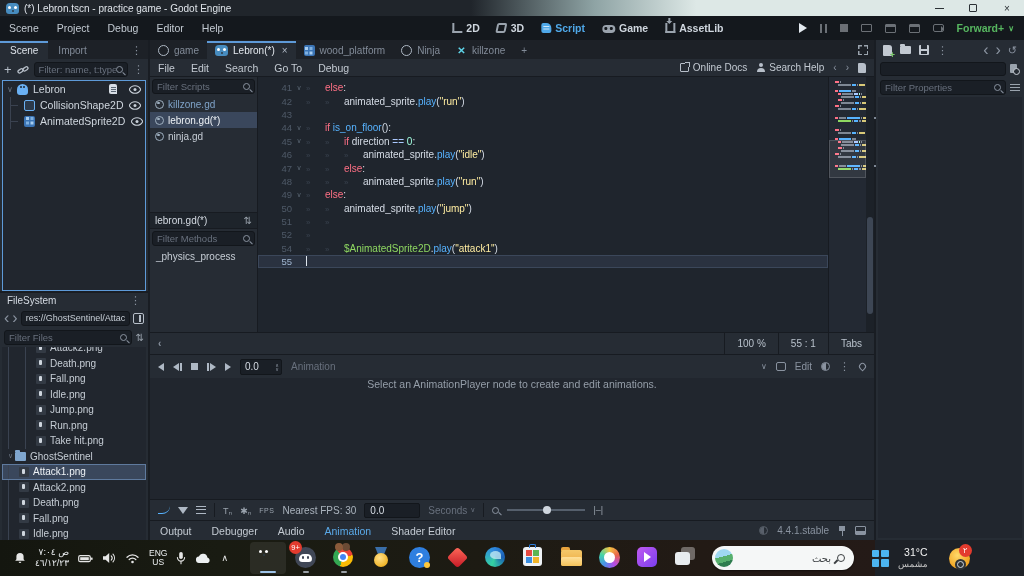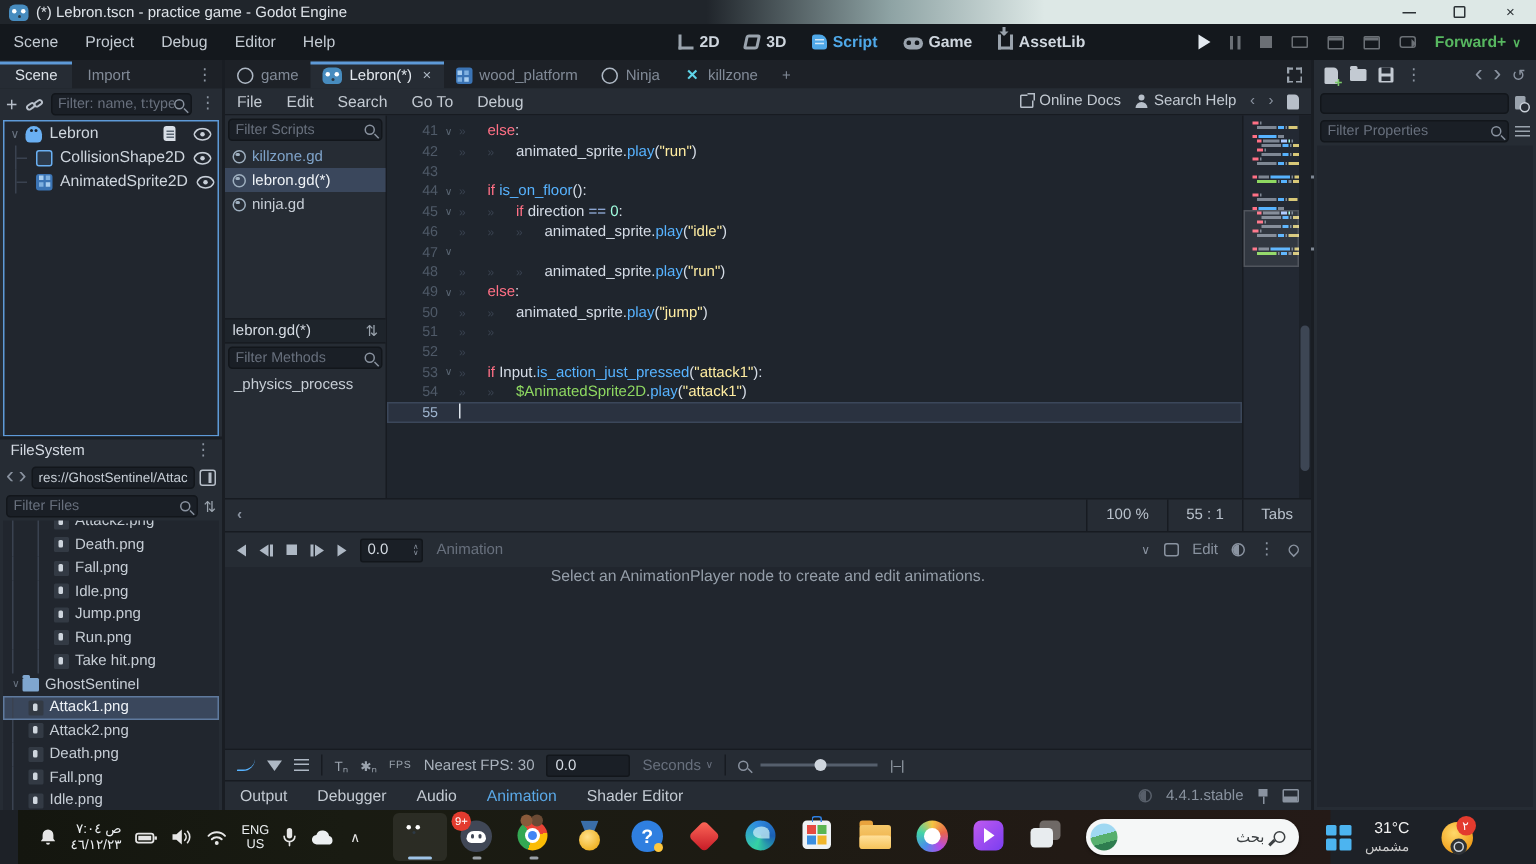--- a/index.html
+++ b/index.html
@@ -194,21 +194,21 @@
 #insp-name{height:18px;display:flex;align-items:center;gap:4px;padding:0 4px}
 #insp-name .input{flex:1;height:14px}
 .docsearch{width:10px;height:11px;position:relative}
 .docsearch:before{content:"";position:absolute;left:0;top:0;width:7px;height:9px;background:#9aa3ad;border-radius:1px}
 .docsearch:after{content:"";position:absolute;right:0;bottom:0;width:5px;height:5px;border:1.4px solid #c9d0d8;border-radius:50%;background:#262c34}
 #insp-filter{height:19px;display:flex;align-items:center;gap:4px;padding:0 4px}
 #insp-filter .input{flex:1}
 .sliders{width:10px;height:9px;background:linear-gradient(#9aa3ad 0 0) 0 1px/10px 1.3px,linear-gradient(#9aa3ad 0 0) 0 4px/10px 1.3px,linear-gradient(#9aa3ad 0 0) 0 7px/10px 1.3px;background-repeat:no-repeat;position:relative}
 #insp-body{flex:1;background:#21262e;margin:0 2px 2px}
 
-#taskbar{position:absolute;left:12px;top:540px;width:875px;height:36px;background:linear-gradient(90deg,#14160f,#191b12 25%,#1d1b13 55%,#221a15 80%,#241a17);display:flex;align-items:center}
+#taskbar{position:absolute;left:0;top:540px;width:875px;height:36px;background:linear-gradient(90deg,#14160f,#191b12 25%,#1d1b13 55%,#221a15 80%,#241a17);display:flex;align-items:center}
 #tray{display:flex;align-items:center;gap:9px;padding-left:14px}
 #clock{font-size:9px;color:#eceff1;line-height:11px;text-align:right}
 #lang{font-size:8.5px;color:#eceff1;line-height:9px;text-align:center}
 .trayic{display:flex;align-items:center}
 .chevup{color:#e6e6e6;font-size:9px}
 #apps{display:flex;align-items:center;gap:2px;margin-left:22px}
 .appslot{width:36px;height:32px;display:flex;align-items:center;justify-content:center;position:relative;border-radius:4px}
 .appslot.active{background:rgba(255,255,255,.08)}
 .underline{position:absolute;bottom:1px;left:50%;transform:translateX(-50%);height:2.5px;border-radius:2px}
 .ul-active{width:16px;background:#9fc4e8}
@@ -536,27 +536,26 @@
         </div>
     </div>
     <div id="code-wrap">
       <div id="code-lines">
           <div class="cl"><span class="ln">41</span><span class="fold">∨</span><span class="lb"><span class="tabm">»</span><span class="c-k">else</span><span class="c-p">:</span></span></div>
           <div class="cl"><span class="ln">42</span><span class="fold"></span><span class="lb"><span class="tabm">»</span><span class="tabm">»</span><span class="c-p">animated_sprite.</span><span class="c-f">play</span><span class="c-p">(</span><span class="c-s">"run"</span><span class="c-p">)</span></span></div>
           <div class="cl"><span class="ln">43</span><span class="fold"></span><span class="lb"></span></div>
           <div class="cl"><span class="ln">44</span><span class="fold">∨</span><span class="lb"><span class="tabm">»</span><span class="c-k">if </span><span class="c-f">is_on_floor</span><span class="c-p">():</span></span></div>
           <div class="cl"><span class="ln">45</span><span class="fold">∨</span><span class="lb"><span class="tabm">»</span><span class="tabm">»</span><span class="c-k">if </span><span class="c-p">direction </span><span class="c-o">== </span><span class="c-n">0</span><span class="c-p">:</span></span></div>
           <div class="cl"><span class="ln">46</span><span class="fold"></span><span class="lb"><span class="tabm">»</span><span class="tabm">»</span><span class="tabm">»</span><span class="c-p">animated_sprite.</span><span class="c-f">play</span><span class="c-p">(</span><span class="c-s">"idle"</span><span class="c-p">)</span></span></div>
-          <div class="cl"><span class="ln">47</span><span class="fold">∨</span></div>
+          <div class="cl"><span class="ln">47</span><span class="fold">∨</span><span class="lb"><span class="tabm">»</span><span class="tabm">»</span><span class="c-k">else</span><span class="c-p">:</span></span></div>
           <div class="cl"><span class="ln">48</span><span class="fold"></span><span class="lb"><span class="tabm">»</span><span class="tabm">»</span><span class="tabm">»</span><span class="c-p">animated_sprite.</span><span class="c-f">play</span><span class="c-p">(</span><span class="c-s">"run"</span><span class="c-p">)</span></span></div>
           <div class="cl"><span class="ln">49</span><span class="fold">∨</span><span class="lb"><span class="tabm">»</span><span class="c-k">else</span><span class="c-p">:</span></span></div>
           <div class="cl"><span class="ln">50</span><span class="fold"></span><span class="lb"><span class="tabm">»</span><span class="tabm">»</span><span class="c-p">animated_sprite.</span><span class="c-f">play</span><span class="c-p">(</span><span class="c-s">"jump"</span><span class="c-p">)</span></span></div>
           <div class="cl"><span class="ln">51</span><span class="fold"></span><span class="lb"><span class="tabm">»</span><span class="tabm">»</span></span></div>
           <div class="cl"><span class="ln">52</span><span class="fold"></span><span class="lb"><span class="tabm">»</span></span></div>
-          <div class="cl"><span class="ln">53</span><span class="fold">∨</span><span class="lb"><span class="tabm">»</span><span class="c-k">if </span><span class="c-p">Input.</span><span class="c-f">is_action_just_pressed</span><span class="c-p">(</span><span class="c-s">"attack1"</span><span class="c-p">):</span></span></div>
           <div class="cl"><span class="ln">54</span><span class="fold"></span><span class="lb"><span class="tabm">»</span><span class="tabm">»</span><span class="c-g">$AnimatedSprite2D</span><span class="c-p">.</span><span class="c-f">play</span><span class="c-p">(</span><span class="c-s">"attack1"</span><span class="c-p">)</span></span></div>
           <div class="cl cur"><span class="ln">55</span><span class="fold"></span><span class="lb"><span class="caret"></span></span></div>
         </div>
       <div id="minimap">
           <div class="mmrow" style="top: 4px; left: 6px;">
             <span style="display: inline-block; height: 2px; width: 4.4px; background: rgb(255, 112, 133);"></span>
             <span style="display: inline-block; height: 2px; width: 1.1px; background: rgb(126, 135, 148);"></span>
           </div>
           <div class="mmrow" style="top: 7px; left: 9px;">
             <span style="display: inline-block; height: 2px; width: 13px; background: rgb(126, 135, 148);"></span>

